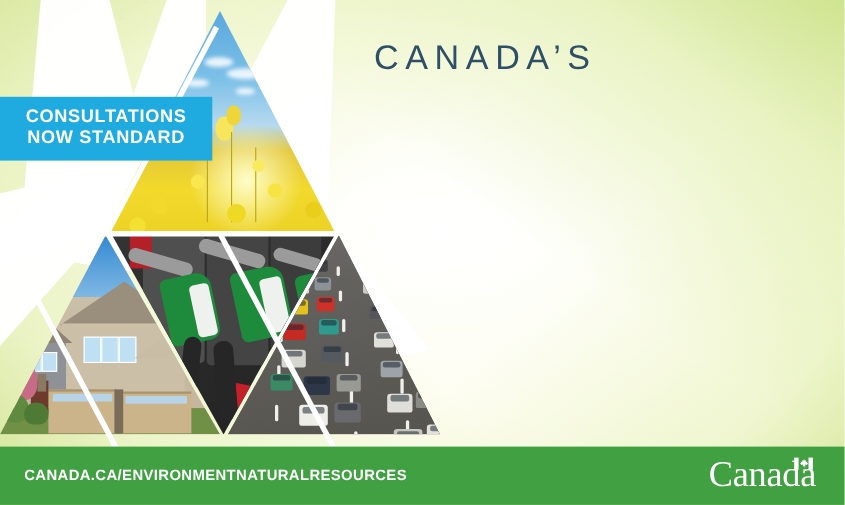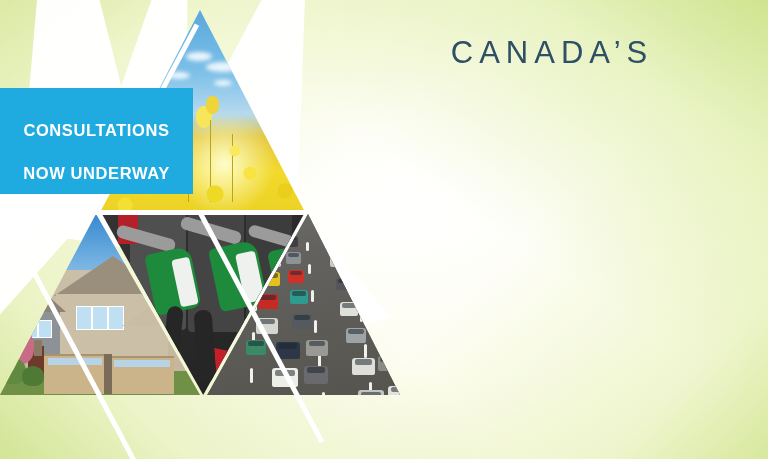--- a/index.html
+++ b/index.html
@@ -115,25 +115,24 @@
   .sep{position:absolute;background:#ffffff;}
 
   
   .banner{
     position:absolute;left:0;top:88px;width:193px;padding:9px 0 11px;
     background:#1fabdf;text-align:center;z-index:9;
   }
   .banner-line{
     color:#ffffff;font-weight:bold;font-size:16.5px;letter-spacing:.6px;line-height:19px;
     font-family:"Liberation Sans", sans-serif;
-    margin-top:24px;
-  }
-
-  
-  .copy{position:absolute;left:340px;top:34px;width:424px;text-align:center;z-index:8;}
+  }
+
+  
+  .copy{position:absolute;left:340px;top:34px;width:424px;text-align:left;z-index:8;}
   .eyebrow{
     color:#2e4f66;font-size:31px;letter-spacing:6px;line-height:38px;
     font-family:"Liberation Sans", sans-serif;font-weight:300;
   }
   .headline{
     color:#8cc63e;font-weight:bold;font-size:53px;line-height:52px;letter-spacing:-.5px;
     margin-top:4px;font-family:"Liberation Sans", sans-serif;
   }
   .headline .l2{display:block;}
   .subcopy{
@@ -305,23 +304,36 @@
     </div>
 
     <div class="sep" style="left:0;top:196px;width:400px;height:5px;transform:rotate(62deg);transform-origin:left center;"></div>
     <div class="sep" style="left:200px;top:200px;width:260px;height:5px;transform:rotate(62deg);transform-origin:left center;"></div>
     <div class="sep" style="left:96px;top:202px;width:215px;height:5px;transform:rotate(-62deg);transform-origin:left center;"></div>
     <div class="sep" style="left:94px;top:200px;width:212px;height:5px;"></div>
   </div>
 
   <div class="banner">
     <div class="banner-line">CONSULTATIONS</div>
-    <div class="banner-line">NOW UNDERWAY</div>
+    <div class="banner-line">NOW STANDARD</div>
   </div>
 
   <div class="copy">
     <div class="eyebrow">CANADA’S</div>
     <div class="headline">
     </div>
   </div>
 
+  <div class="footer">
+    <div class="footer-url">CANADA.CA/ENVIRONMENTNATURALRESOURCES</div>
+    <div class="wordmark">
+      <span class="wordmark-text">Canada</span>
+      <span class="flag">
+        <span class="flag-bar flag-left"></span>
+        <span class="flag-bar flag-right"></span>
+        <svg class="flag-leaf" viewBox="0 0 20 22">
+          <path fill="#ffffff" d="M10 0.5 L11.8 4.4 L14.6 3.1 L13.7 7.2 L17.6 6.1 L16.4 9.1 L19.5 10.3 L16.8 12.3 L17.4 14.1 L12.6 13.2 L12.9 17.6 L10.9 16.4 L10 21.5 L9.1 16.4 L7.1 17.6 L7.4 13.2 L2.6 14.1 L3.2 12.3 L0.5 10.3 L3.6 9.1 L2.4 6.1 L6.3 7.2 L5.4 3.1 L8.2 4.4 Z"></path>
+        </svg>
+      </span>
+    </div>
+  </div>
 
 </div>
 
 </body></html>

